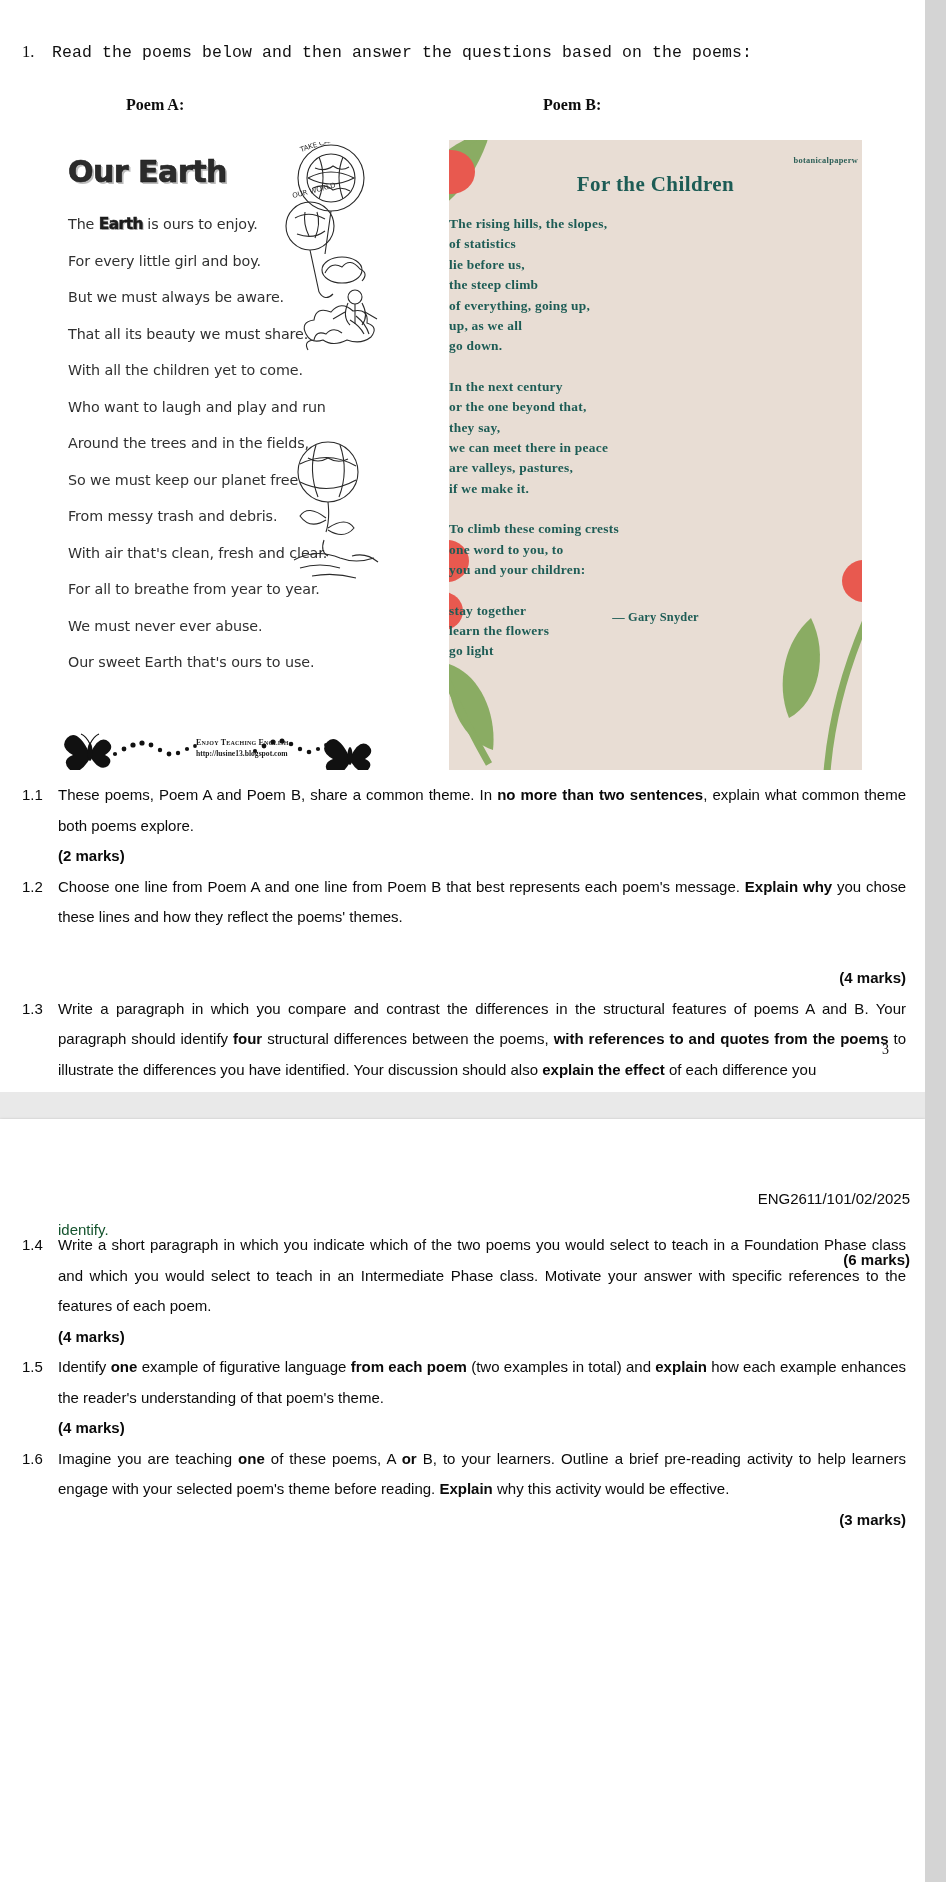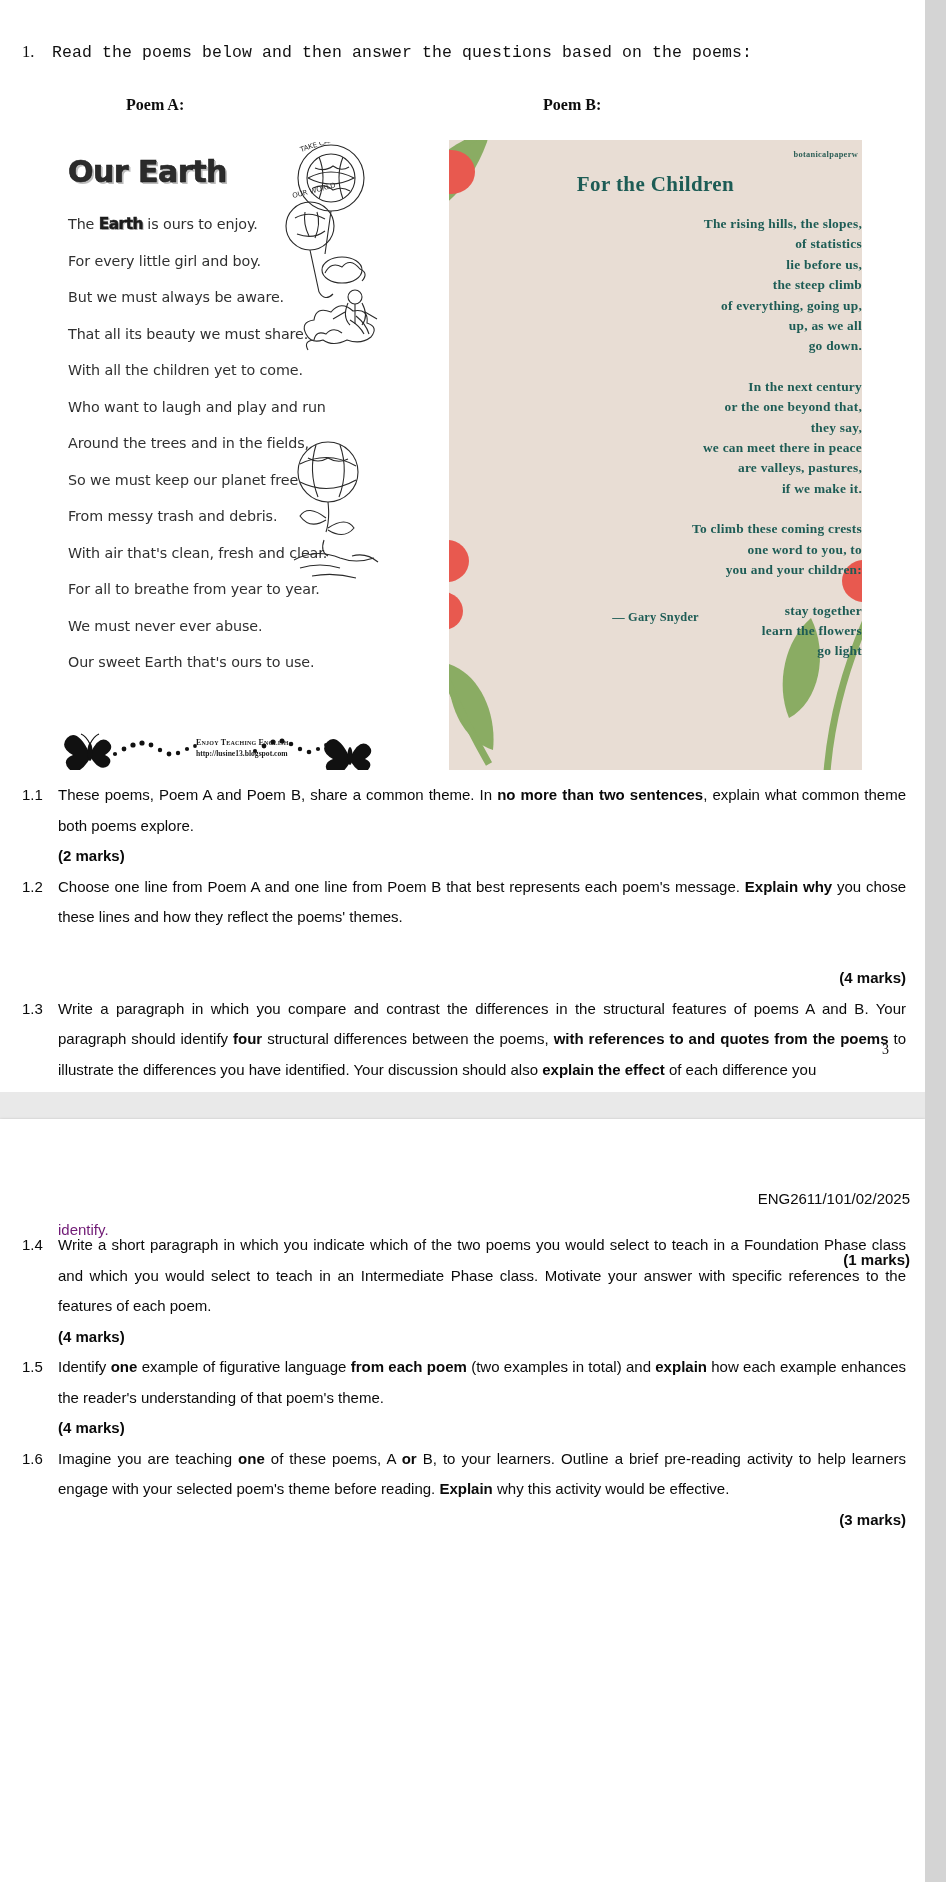--- a/index.html
+++ b/index.html
@@ -123,41 +123,41 @@
   
   #poem-b{
     position:absolute;
     left:449px; top:140px;
     width:413px; height:630px;
     background:#e8ddd4;
     overflow:hidden;
   }
   .pb-watermark{
     position:absolute;
-    right:4px; top:10px;
+    right:4px; top:16px;
     font-family:"Liberation Serif", serif;
     font-size:8.4px;
     font-weight:bold;
     color:#2d5f57;
     letter-spacing:.3px;
   }
   .pb-title{
     position:absolute;
     left:0; right:0; top:32px;
     text-align:center;
     font-family:"Liberation Serif", serif;
     font-size:21px;
     font-weight:bold;
     color:#1d5c55;
     letter-spacing:.4px;
   }
   .pb-body{
     position:absolute;
-    left:8px; right:0; top:74px;
-    text-align:right;
+    left:0; right:0; top:74px;
+    text-align:left;
   }
   .pb-line{
     font-family:"Liberation Serif", serif;
     font-size:13.4px;
     font-weight:bold;
     color:#1d5c55;
     line-height:20.4px;
     letter-spacing:.25px;
   }
   .pb-gap{ height:20px; }
@@ -231,21 +231,21 @@
     font-family:"Liberation Sans", sans-serif;
     font-size:15px;
     color:#0a0a0a;
     text-align:center;
   }
   .cont-word{
     position:absolute;
     left:58px; top:1221px;
     font-family:"Liberation Sans", sans-serif;
     font-size:15px;
-    color:#701a75;
+    color:#14532d;
   }
   .marks8{
     position:absolute;
     right:36px; top:1251px;
     font-family:"Liberation Sans", sans-serif;
     font-size:15px;
     font-weight:bold;
     color:#0a0a0a;
   }
 </style>
@@ -471,21 +471,21 @@
 
     <div class="page-number">3</div>
   </div>
 
   <div id="page-gap"></div>
 
   <div class="page" id="page-4"></div>
 
   <div class="doc-code">ENG2611/101/02/2025</div>
   <div class="cont-word">identify.</div>
-  <div class="marks8">(1 marks)</div>
+  <div class="marks8">(6 marks)</div>
 
   <div class="qlist" id="qlist-2">
       <div class="qitem">
         <div class="qnum">1.4</div>
         <div class="qbody"><span>Write a short paragraph in which you indicate which of the two poems you would select to teach in a Foundation Phase class and which you would select to teach in an Intermediate Phase class. Motivate your answer with specific references to the features of each poem.</span><span class="marks">(4 marks)</span></div>
       </div>
       <div class="qitem">
         <div class="qnum">1.5</div>
         <div class="qbody"><span>Identify </span><b>one</b><span> example of figurative language </span><b>from each poem</b><span> (two examples in total) and </span><b>explain</b><span> how each example enhances the reader's understanding of that poem's theme.</span><span class="marks"> (4 marks)</span></div>
       </div>

